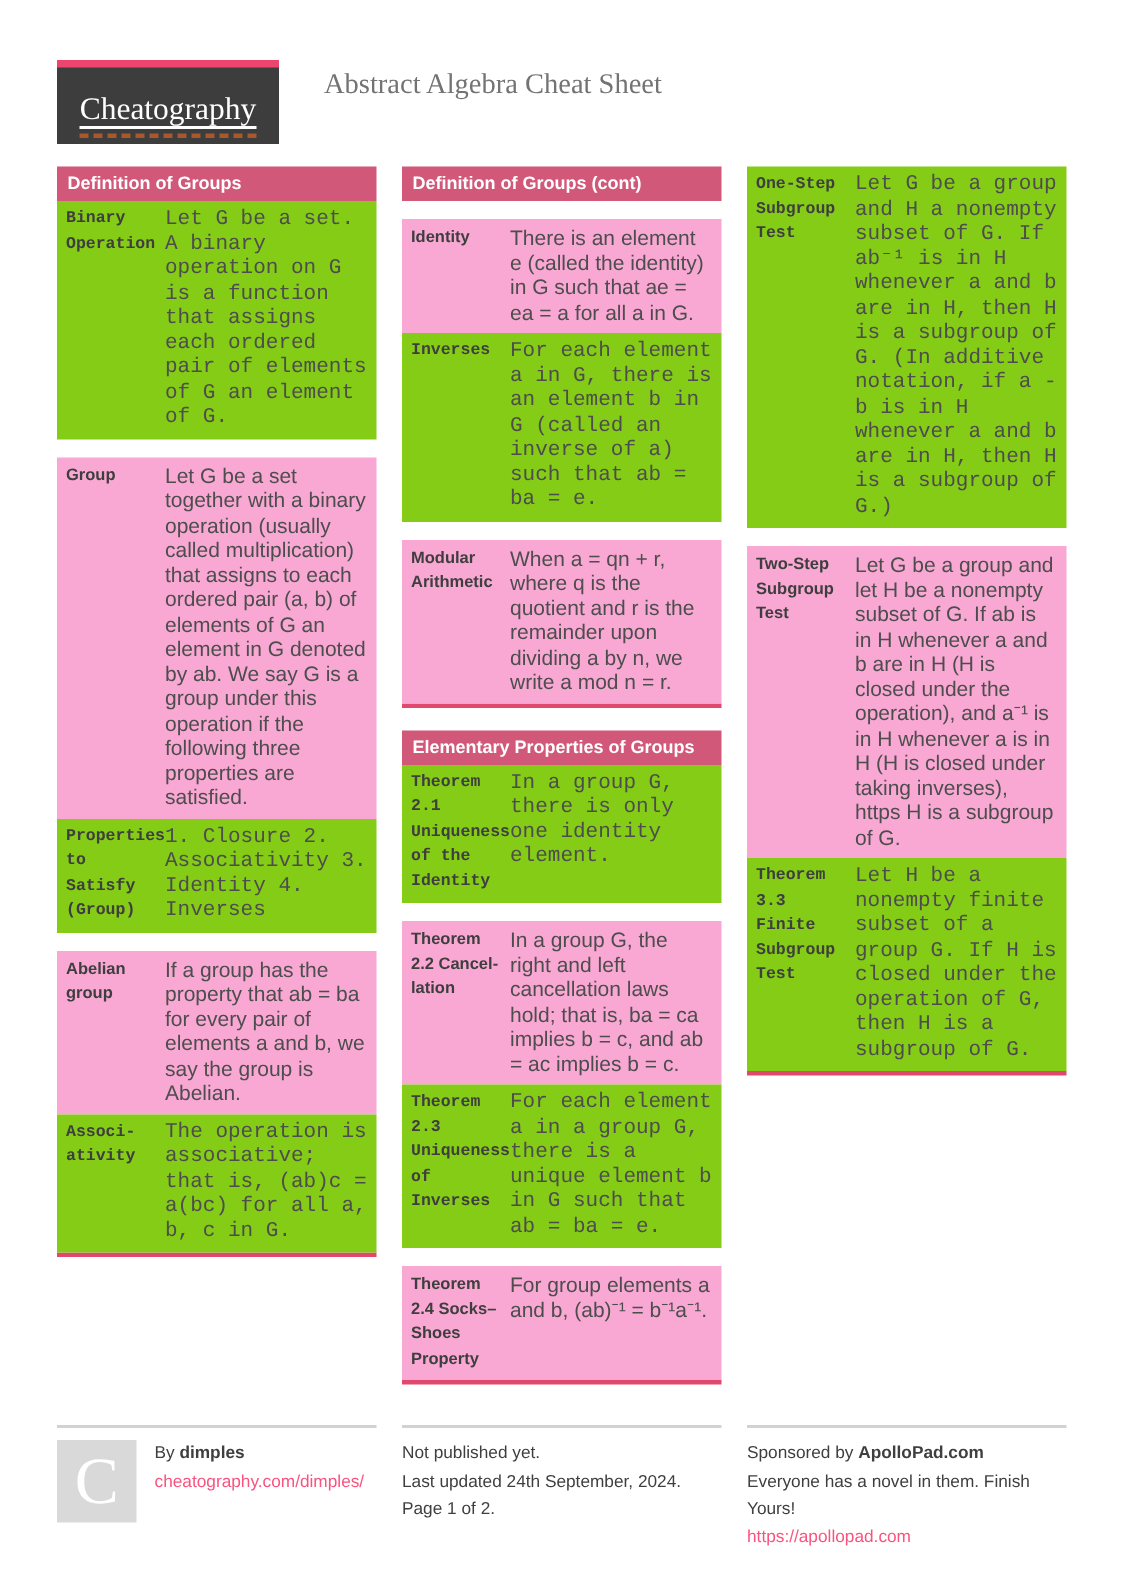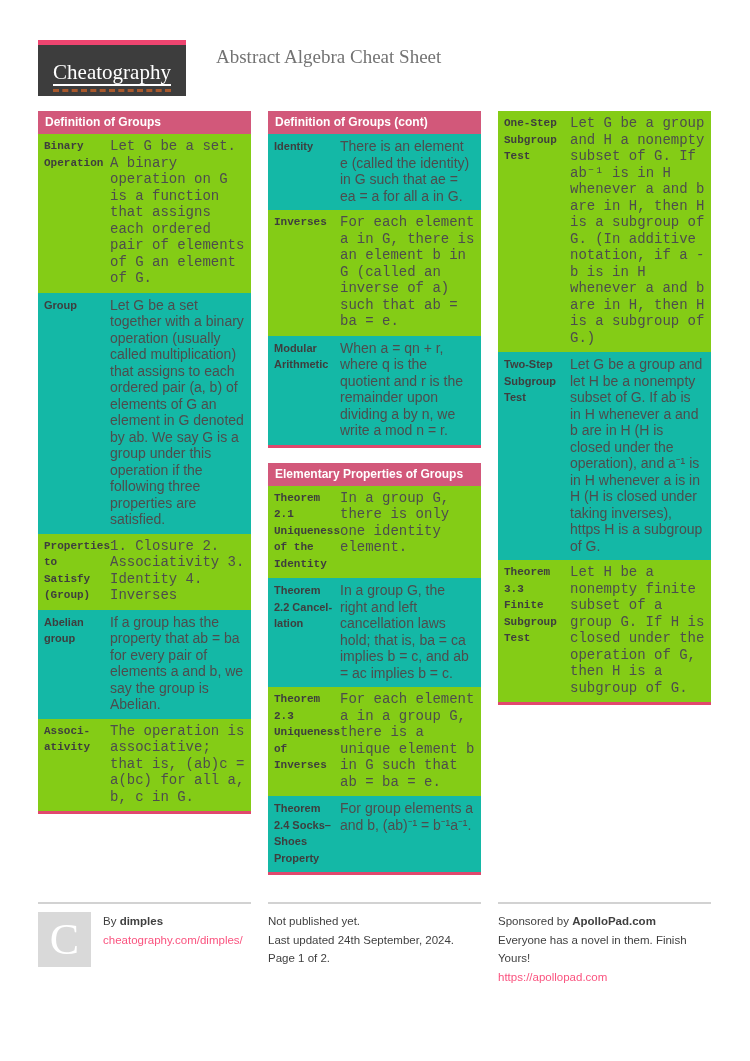--- a/index.html
+++ b/index.html
@@ -31,21 +31,21 @@
   
   .main { display: flex; gap: 17px; align-items: flex-start; }
   .col { width: 213px; flex: 0 0 213px; }
   .section { margin-bottom: 15px; border-bottom: 3px solid #e1486d; }
   .section-header {
     background: #d2587a; color: #ffffff; font-size: 12px; font-weight: 700;
     padding: 4px 7px; line-height: 15px;
   }
   .row { display: flex; padding: 4px 6px 6px 6px; }
   .row.pink { background: #84cc16; font-family: Liberation Mono, monospace; }
-  .row.white { background: #14b8a6; }
+  .row.white { background: #f9a8d4; margin-top: 12px; }
   .term {
     flex: 0 0 66px; width: 66px; font-weight: 700; color: #3e3e3e;
     font-size: 11px; line-height: 16.5px; padding-right: 5px;
   }
   .def { flex: 1; color: #4d4d4d; font-size: 14px; line-height: 16.5px; }
 
   
   .footer { display: flex; gap: 17px; align-items: flex-start; margin-top: 12px; }
   .fcol { width: 213px; flex: 0 0 213px; border-top: 2px solid #d2d2d2; padding-top: 8px;
           font-size: 11.5px; color: #3f3f3f; line-height: 18.5px; }

